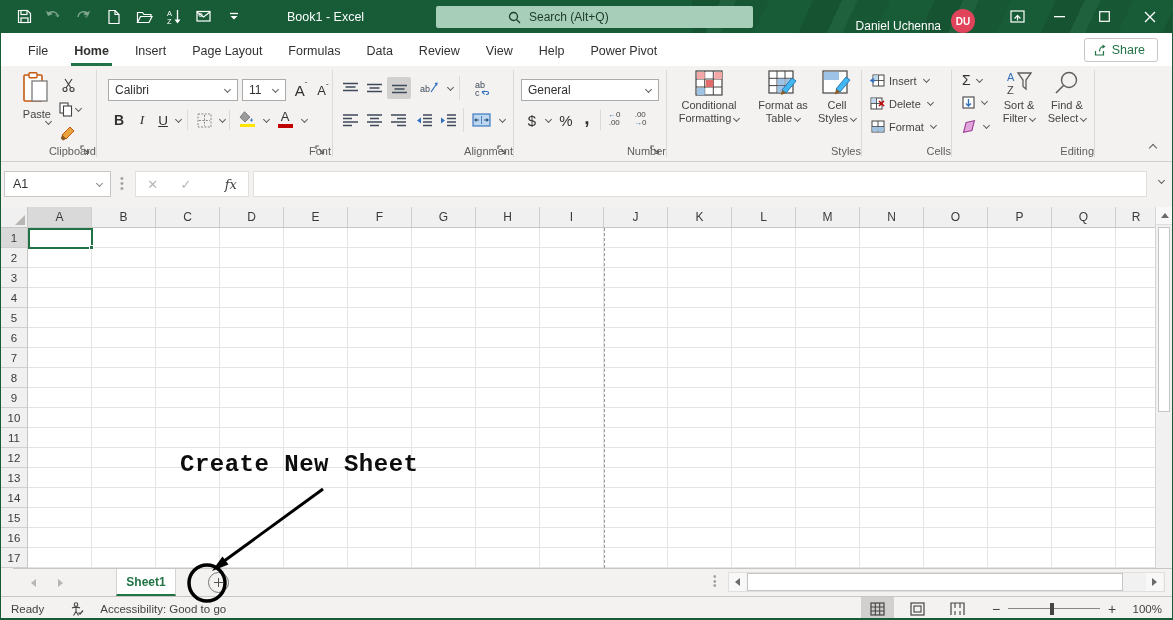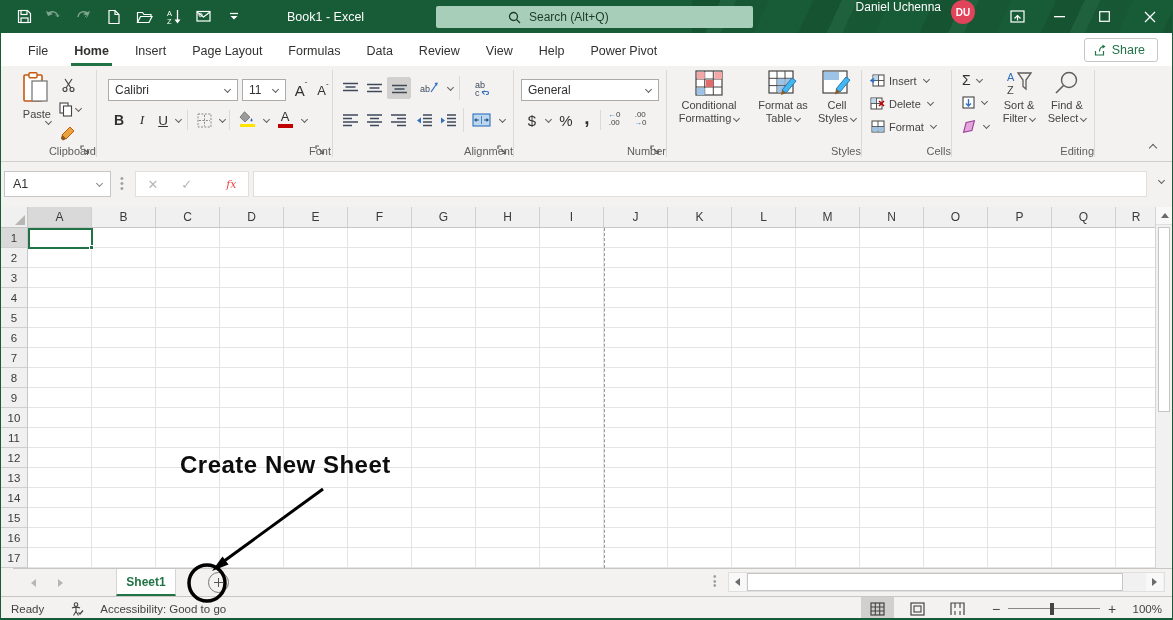--- a/index.html
+++ b/index.html
@@ -11,21 +11,21 @@
   .titlebar { position:absolute; top:0; left:0; width:100%; height:33px; background:#185C37; display:flex; align-items:center; color:#fff; }
   .titlebar::before { content:""; position:absolute; right:0; top:0; width:480px; height:33px;
       background:repeating-linear-gradient(115deg, rgba(0,0,0,0.10) 0 26px, rgba(255,255,255,0.03) 26px 40px, rgba(0,0,0,0.05) 40px 70px, transparent 70px 110px); pointer-events:none;}
   .qat { display:flex; align-items:center; gap:4px; padding-left:10px; z-index:1;}
   .qat-btn { width:26px; height:24px; display:flex; align-items:center; justify-content:center; }
   .qat-btn svg { display:block; }
   .dim { opacity:.45; }
   .win-title { font-size:12.5px; margin-left:40px; white-space:nowrap; z-index:1;}
   .searchbox { position:absolute; left:435px; top:6px; width:317px; height:22px; background:#A6CEB9; border-radius:2px;
       display:flex; align-items:center; gap:8px; padding-left:72px; color:#1E3A2B; font-size:12px; z-index:1;}
-  .tb-right { position:absolute; right:0; top:0; height:33px; display:flex; align-items:flex-start; z-index:1;}
+  .tb-right { position:absolute; right:0; top:0; height:33px; display:flex; align-items:flex-end; z-index:1;}
   .user-name { font-size:12px; margin-right:10px; }
   .avatar { width:24px; height:24px; border-radius:50%; background:#E0435A; color:#fff; font-size:10px; font-weight:bold;
       display:flex; align-items:center; justify-content:center; margin-right:22px;}
   .ribbon-disp { width:40px; height:33px; display:flex; align-items:center; justify-content:center;}
   .win-btn { width:45px; height:33px; display:flex; align-items:center; justify-content:center; }
 
   
   .tabrow { position:absolute; top:33px; left:0; width:100%; height:33px; background:#fff; display:flex; align-items:flex-end; }
   .rtab { padding:7px 13px 8px; font-size:12.5px; color:#323130; cursor:default; position:relative; }
   .rtab.active { font-weight:bold; }
@@ -49,21 +49,21 @@
   .two-line { width:72px; }
 
   
   .frow { position:absolute; top:162px; left:0; width:100%; height:45px; background:#F3F2F1; }
   .namebox { position:absolute; left:3px; top:9px; width:107px; height:26px; background:#fff; border:1px solid #C8C6C4; font-size:12.5px; color:#323130; display:flex; align-items:center; padding-left:8px;}
   .namebox .chev { position:absolute; right:8px; }
   .fdots { position:absolute; left:119px; top:14px; color:#A19F9D; font-size:11px; line-height:5px; letter-spacing:0;}
   .fbtns { position:absolute; left:134px; top:9px; width:114px; height:26px; background:#fff; border:1px solid #E1DFDD; display:flex; align-items:center; justify-content:space-around;}
   .ffield { position:absolute; left:252px; top:9px; width:894px; height:26px; background:#fff; border:1px solid #E1DFDD; }
   .fchev { position:absolute; right:8px; top:18px; }
-  .fx { font-family:"DejaVu Serif", serif; font-style:italic; font-size:11px; color:#ef4444;margin-left:11px; }
+  .fx { font-family:"DejaVu Serif", serif; font-style:italic; font-size:13px; color:#404040;margin-left:11px; }
   .gray-ic { color:#B8B6B4; font-size:13px; }
 
   
   .grid { position:absolute; top:207px; left:0; width:1156px; height:361px; background:#fff; }
   .col-row { display:flex; height:21px; }
   .corner { width:27px; background:#F0F0F0; border-right:1px solid #C6C6C6; border-bottom:1px solid #C6C6C6; position:relative;}
   .corner::after { content:""; position:absolute; right:2px; bottom:2px; border-style:solid; border-width:0 0 10px 10px; border-color:transparent transparent #B8B6B4 transparent;}
   .colh { width:64px; background:#F0F0F0; border-right:1px solid #D0CECE; border-bottom:1px solid #C6C6C6; display:flex; align-items:center; justify-content:center; font-size:12px; color:#3b3a39;}
   .colh.sel { background:#D9D9D9; }
   .colh.last { width:auto; flex:1; }
@@ -105,21 +105,21 @@
   .sb-acc { display:flex; align-items:center; gap:16px; margin-left:18px;}
   .sb-right { position:absolute; right:10px; top:0; height:23px; display:flex; align-items:center; }
   .viewbtn { width:33px; height:23px; display:flex; align-items:center; justify-content:center;}
   .viewbtn.sel { background:#D2D0CE; }
   .zoom-minus,.zoom-plus { font-size:14px; color:#444; width:16px; text-align:center;}
   .zoom-track { width:92px; height:1px; background:#8A8886; position:relative; margin:0 4px;}
   .zoom-handle { position:absolute; left:42px; top:-5.5px; width:4px; height:12px; background:#444;}
   .zoom-label { width:42px; text-align:right; font-size:11.5px; }
 
   
-  .ann-text { position:absolute; left:179px; top:451px; font-size:24px; font-weight:bold; color:#0d0d0d; letter-spacing:.5px; z-index:60;}
+  .ann-text { position:absolute; left:179px; top:451px; font-size:24px; font-weight:bold; color:#0d0d0d; letter-spacing:.5px; z-index:60;font-family:Liberation Mono, monospace;}
   .ann-svg { position:absolute; left:0; top:0; z-index:55; pointer-events:none; }
 </style>
 </head>
 <body>
 
 <div class="app">
 
   <div class="titlebar">
     <div class="qat">
       <div class="qat-btn">

